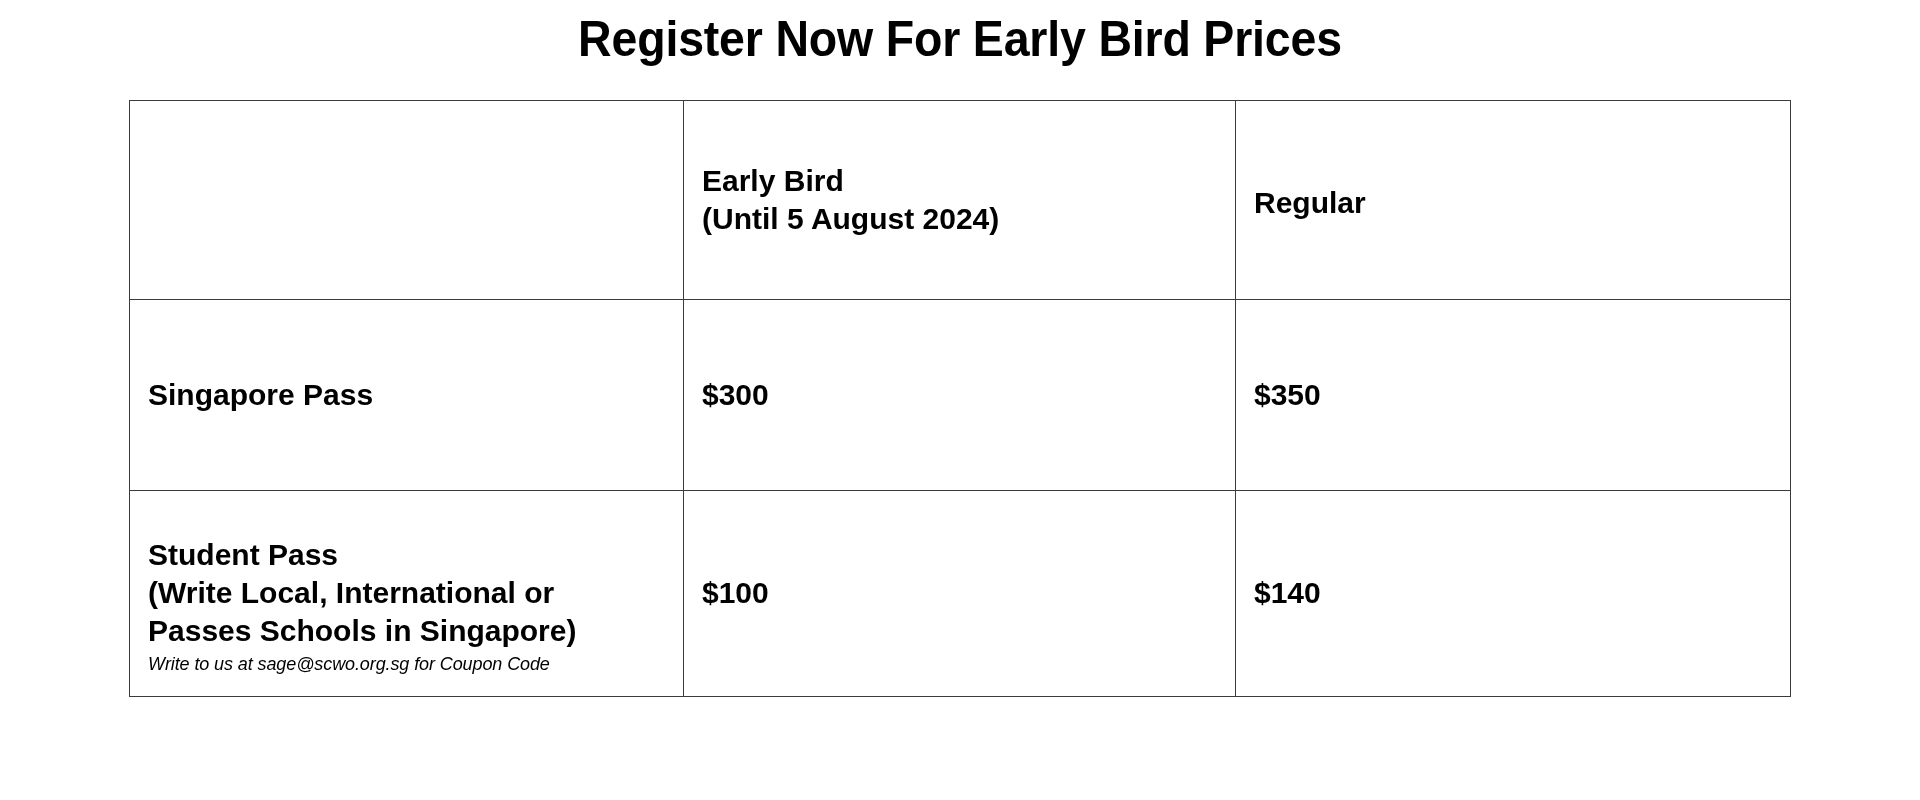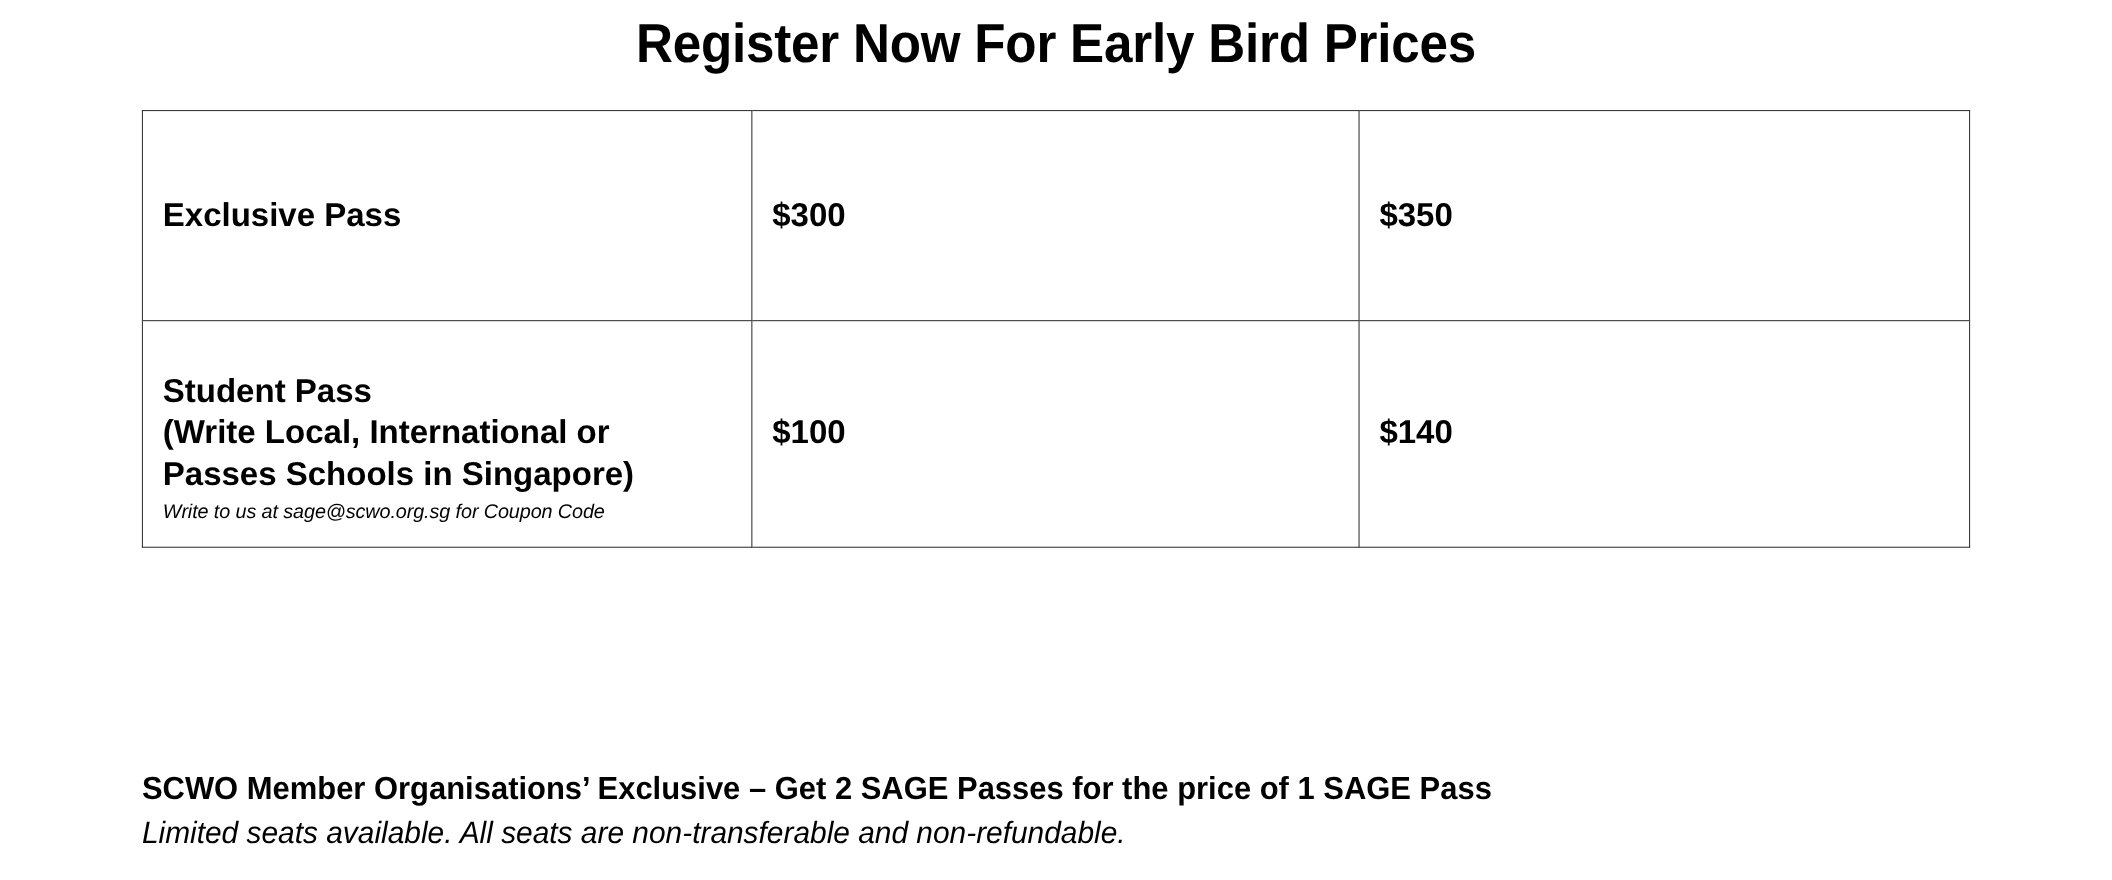--- a/index.html
+++ b/index.html
@@ -130,40 +130,44 @@
 
   <div class="title">Register Now For Early Bird Prices</div>
 
   <table class="pricing-table">
     <colgroup>
       <col class="c-label">
       <col class="c-early">
       <col class="c-regular">
     </colgroup>
     <tbody>
+      <tr>
+        <td class="hdr-empty"></td>
+        <td class="hdr-cell">
+          <span>Early Bird</span><br>
+          <span>(Until 5 August 2024)</span>
+        </td>
+        <td class="hdr-cell regular-hdr">Regular</td>
+      </tr>
 
       <tr class="row-individual">
-        <td class="cell-label">Exclusive Pass</td>
+        <td class="cell-label">Singapore Pass</td>
         <td class="cell-price">$300</td>
         <td class="cell-price">$350</td>
       </tr>
 
       <tr class="row-student">
         <td class="cell-label">
           <div class="student-label-block">
             <span>Student Pass</span><br>
             <span>(Write Local, International or</span><br>
             <span>Passes Schools in Singapore)</span>
             <span class="student-note">Write to us at sage@scwo.org.sg for Coupon Code</span>
           </div>
         </td>
         <td class="cell-price">$100</td>
         <td class="cell-price">$140</td>
       </tr>
     </tbody>
   </table>
 
-  <div class="footer">
-    <div class="footer-bold">SCWO Member Organisations’ Exclusive – Get 2 SAGE Passes for the price of 1 SAGE Pass</div>
-    <div class="footer-italic">Limited seats available. All seats are non-transferable and non-refundable.</div>
-  </div>
 
 </div>
 
 </body></html>

